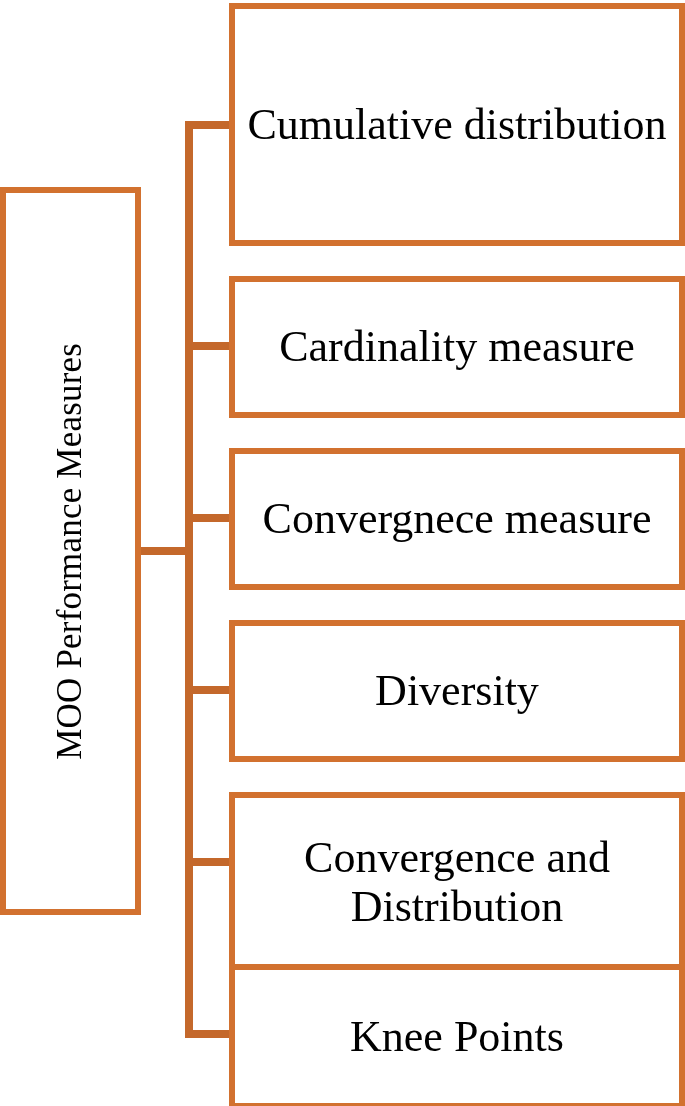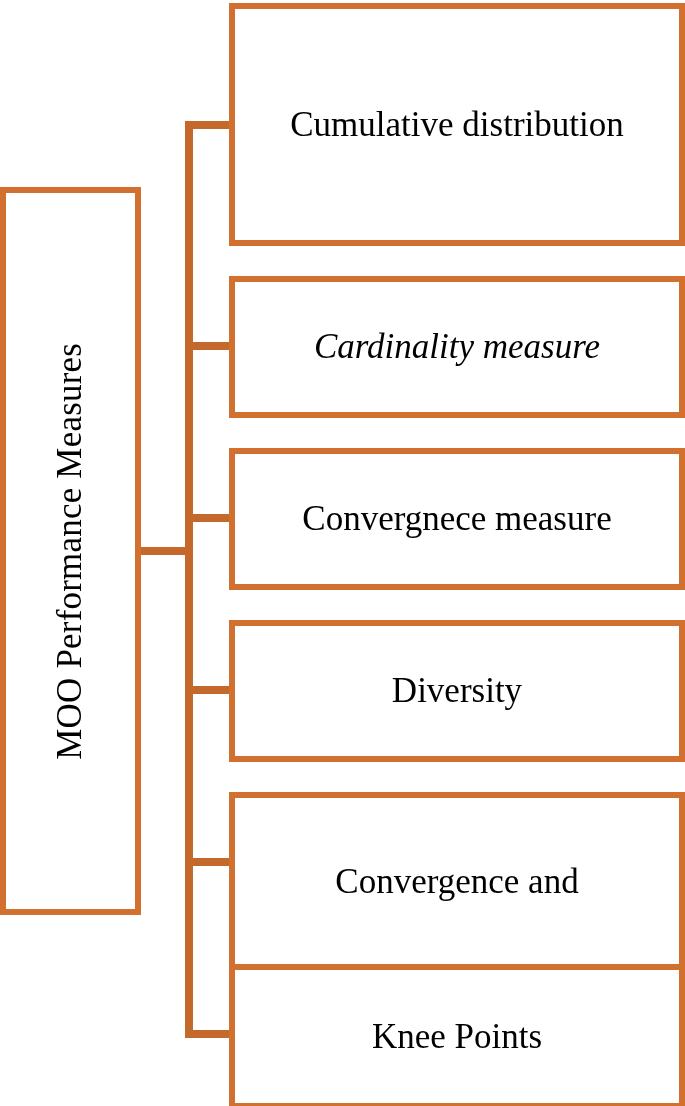--- a/index.html
+++ b/index.html
@@ -48,21 +48,21 @@
     box-sizing: border-box;
     border: 6px solid #D2712F;
     background: #ffffff;
     display: flex;
     align-items: center;
     justify-content: center;
     text-align: center;
   }
   .leaf-label {
     color: #000000;
-    font-size: 35px;
+    font-size: 44px;
     line-height: 1.12;
     padding: 0 10px;
   }
 
   
   .conn {
     position: absolute;
     background: #C4682B;
   }
   .conn-trunk {
@@ -95,41 +95,42 @@
   <div class="root-node">
     <span class="root-label">MOO Performance Measures</span>
   </div>
 
   <div class="leaf-node" style="top:3px; height:243px; width:456px;">
     <span class="leaf-label">
       <span>Cumulative distribution</span><br>
     </span>
   </div>
 
-  <div class="leaf-node" style="top:276px; height:142px; width:456px;font-style:italic;">
+  <div class="leaf-node" style="top:276px; height:142px; width:456px;">
     <span class="leaf-label">
       <span>Cardinality measure</span>
     </span>
   </div>
 
   <div class="leaf-node" style="top:620px; height:142px; width:456px;">
     <span class="leaf-label">
       <span>Diversity</span>
     </span>
   </div>
 
   <div class="leaf-node" style="top:448px; height:142px; width:456px;">
     <span class="leaf-label">
       <span>Convergnece measure</span>
     </span>
   </div>
 
   <div class="leaf-node" style="top:792px; height:180px; width:456px;">
     <span class="leaf-label">
       <span>Convergence and</span><br>
+      <span>Distribution</span>
     </span>
   </div>
 
   <div class="leaf-node" style="top:964px; height:145px; width:456px;">
     <span class="leaf-label">
       <span>Knee Points</span>
     </span>
   </div>
 
 </div>

